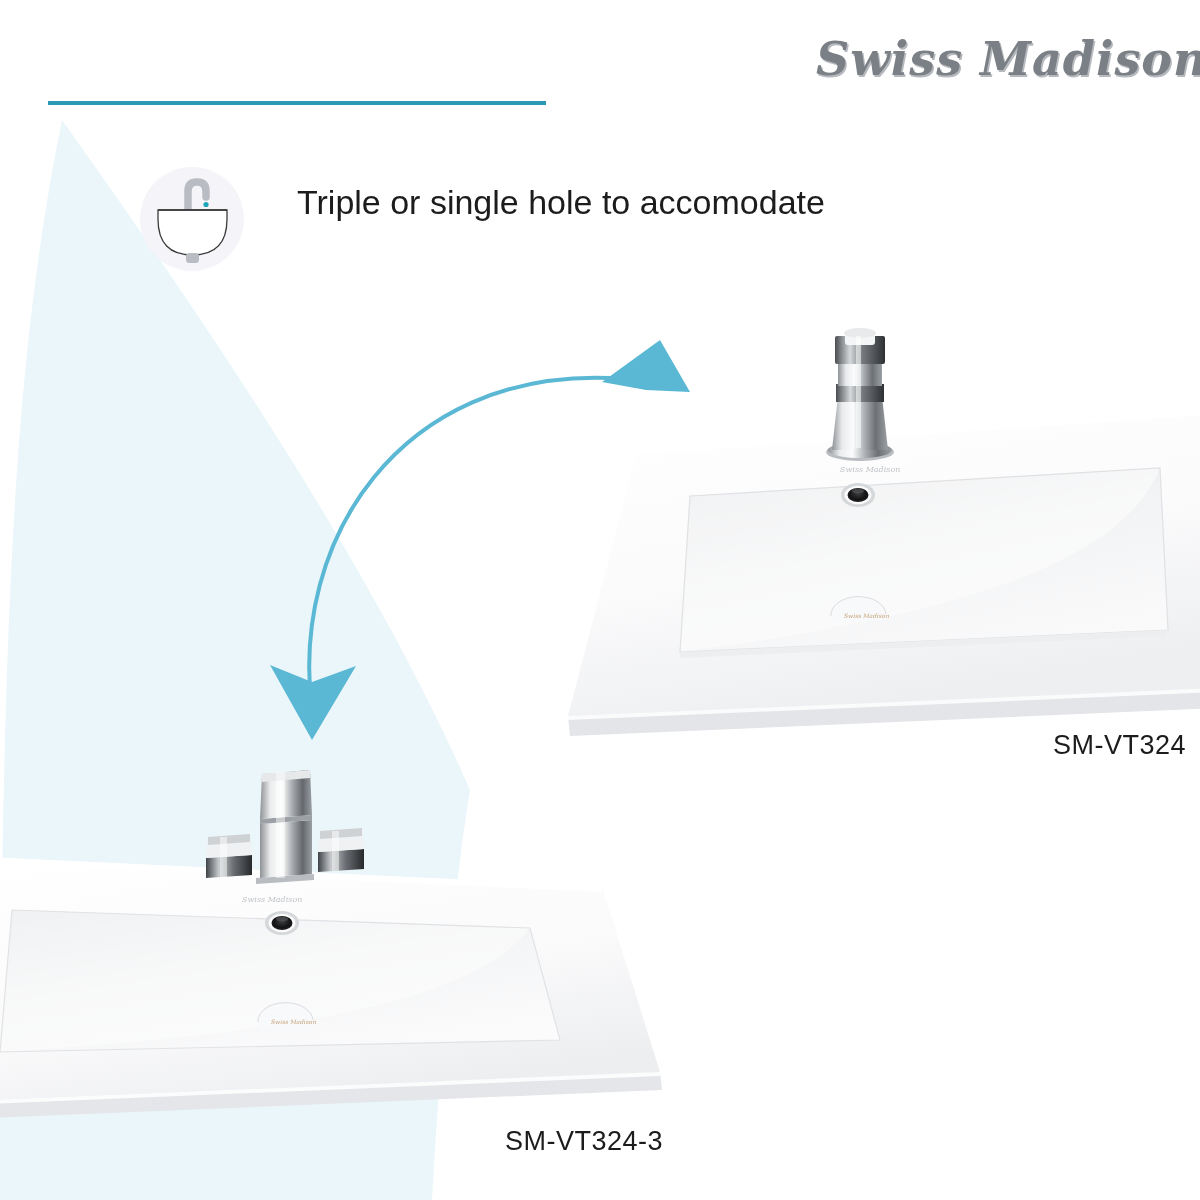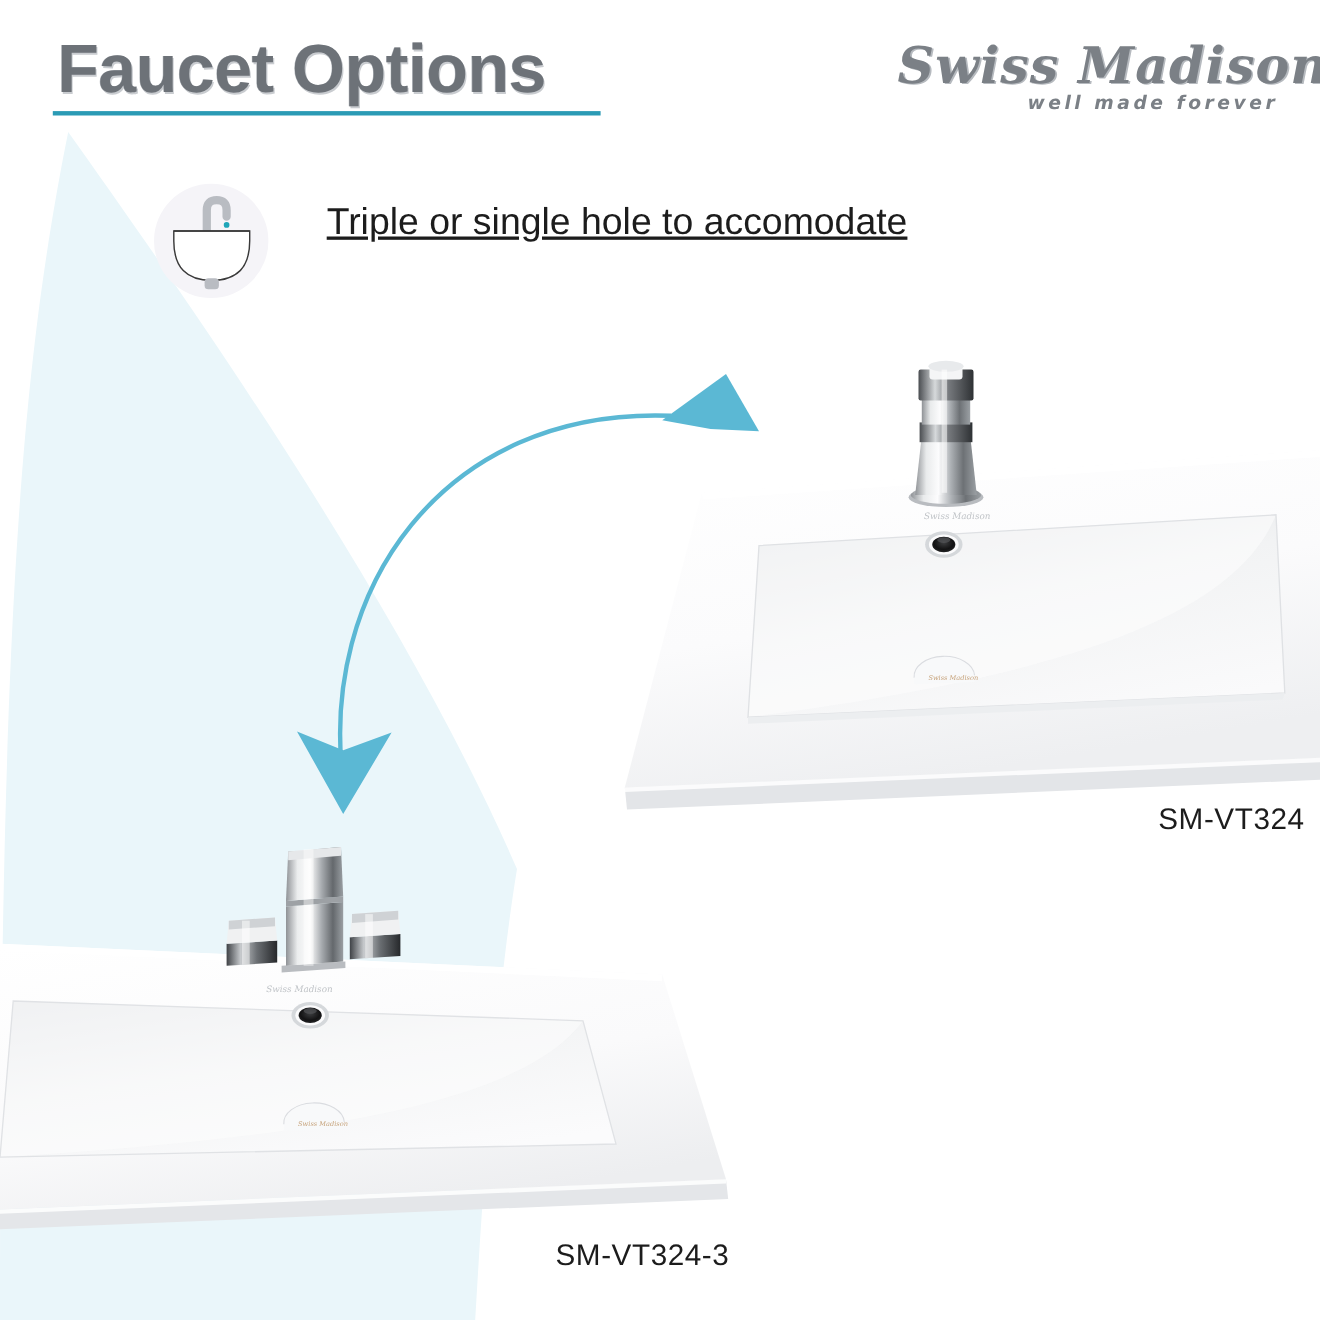--- a/index.html
+++ b/index.html
@@ -88,21 +88,20 @@
   }
   .feature-text {
     position: absolute;
     left: 297px;
     top: 180px;
     width: 680px;
     font-size: 34px;
     line-height: 1.32;
     color: #1c1c1c;
     font-weight: 300;
-    text-decoration: underline;
   }
   .feature-text div { white-space: nowrap; }
 
   
   .label {
     position: absolute;
     font-size: 27px;
     color: #1c1c1c;
     letter-spacing: 0.5px;
     white-space: nowrap;
@@ -131,28 +130,26 @@
 <div id="page">
 
   <svg class="bg-blob" viewBox="0 0 1200 1200" preserveAspectRatio="none">
     <path id="blobPath" d="M 62 120
              C 20 330, 0 560, 0 1200
              L 432 1200
              C 440 1060, 452 900, 470 790
              C 370 560, 190 300, 62 120 Z" fill="#eaf6fa"></path>
   </svg>
 
-  <div class="page-title">Faucet Options</div>
   <div class="title-underline"></div>
 
   <div class="logo">
     <div class="logo-script">
       <span>Swiss Madison</span>
     </div>
-    <div class="logo-tagline">well made forever</div>
   </div>
 
   <svg class="feature-icon" viewBox="0 0 105 112">
     <ellipse cx="52" cy="56" rx="52" ry="52" fill="#f5f4f8"></ellipse>
 
     <path d="M 48 48 L 48 28 Q 48 19, 57 19 Q 66 19, 66 28 L 66 34" stroke="#b9bcc2" stroke-width="7.5" fill="none" stroke-linecap="round"></path>
 
     <circle cx="66" cy="41.5" r="2.6" fill="#1fa5b8"></circle>
 
     <path d="M 18 47 L 87 47 L 87 56 Q 87 92, 52.5 92 Q 18 92, 18 56 Z" fill="#ffffff" stroke="#3a3a3a" stroke-width="1.3"></path>

